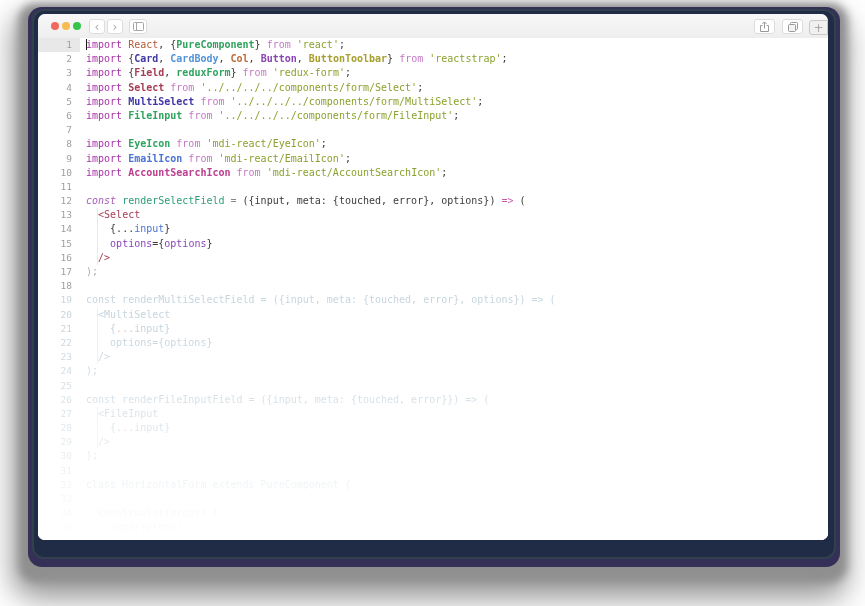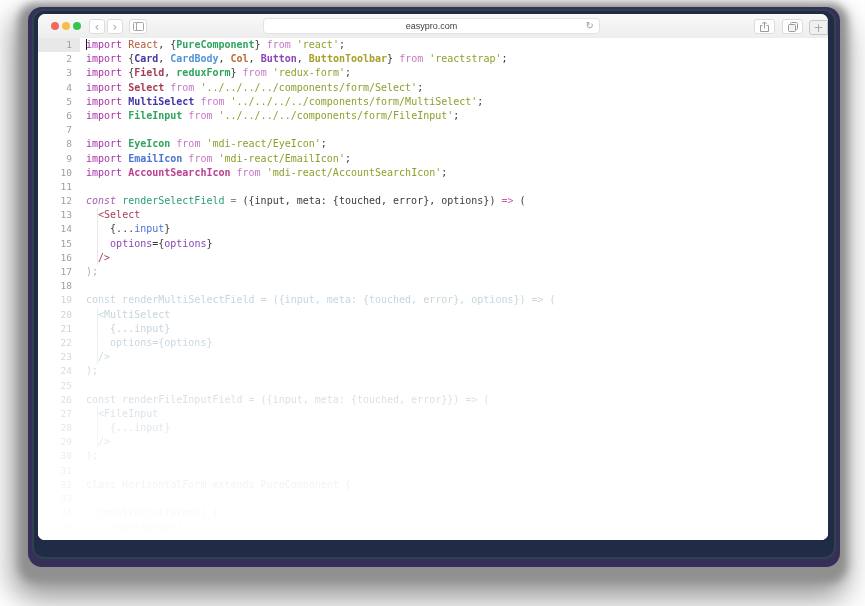--- a/index.html
+++ b/index.html
@@ -90,24 +90,20 @@
       <button class="chrome-btn" style="left:69px;top:5px;width:16px;height:15px">
         <span class="chev">›</span>
       </button>
       <button class="chrome-btn" style="left:91px;top:5px;width:18px;height:15px">
         <svg width="11" height="9" viewBox="0 0 11 9">
           <rect x="0.5" y="0.5" width="10" height="8" rx="1" fill="none" stroke="#a5a5a5"></rect>
           <line x1="3.5" y1="0.5" x2="3.5" y2="8.5" stroke="#a5a5a5"></line>
         </svg>
       </button>
 
-      <div class="url-field">
-        <span class="url-text">easypro.com</span>
-        <span class="reload">↻</span>
-      </div>
 
       <button class="chrome-btn" style="left:716px;top:5px;width:21px;height:15px">
         <svg width="11" height="12" viewBox="0 0 11 12">
           <path d="M3.5 4.5 H1.5 V10.5 H9.5 V4.5 H7.5" fill="none" stroke="#9a9a9a"></path>
           <path d="M5.5 7.5 V1 M3.4 3 L5.5 0.9 L7.6 3" fill="none" stroke="#9a9a9a"></path>
         </svg>
       </button>
       <button class="chrome-btn" style="left:744px;top:5px;width:21px;height:15px">
         <svg width="12" height="12" viewBox="0 0 12 12">
           <rect x="3.5" y="1.5" width="7" height="7" rx="1" fill="none" stroke="#9a9a9a"></rect>

